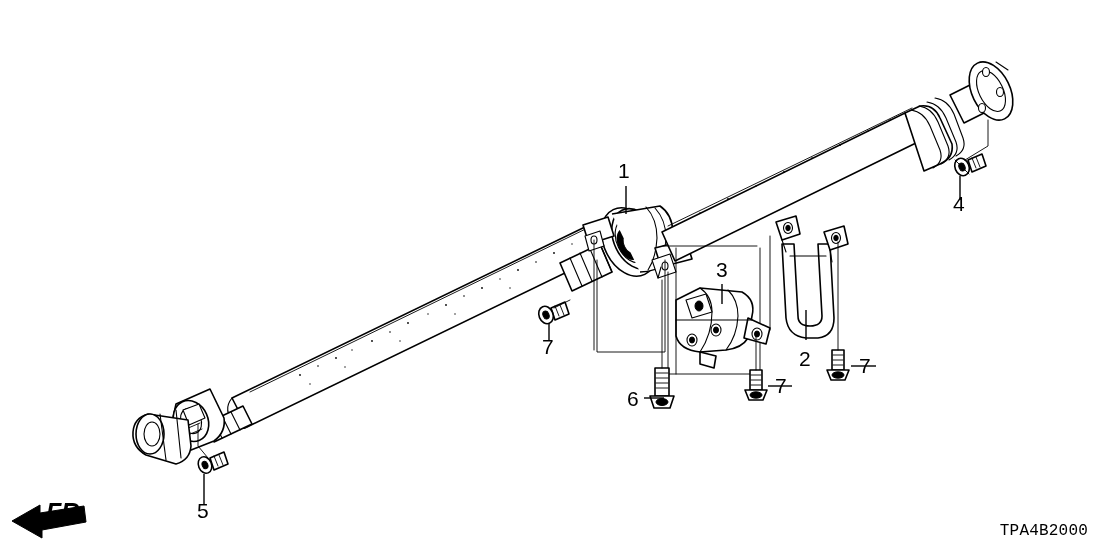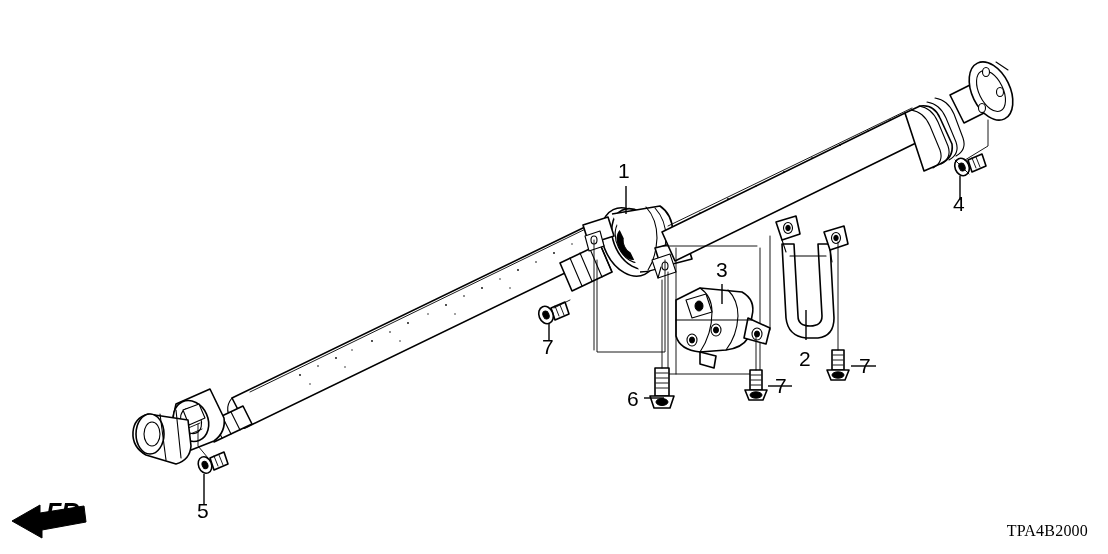--- a/index.html
+++ b/index.html
@@ -30,21 +30,21 @@
     font-size: 21px;
     color: #000000;
     line-height: 1;
     white-space: nowrap;
     user-select: none;
   }
   #part-code {
     position: absolute;
     right: 20px;
     bottom: 14px;
-    font-family: Liberation Serif, serif;
+    font-family: Liberation Mono, monospace;
     font-size: 16px;
     letter-spacing: 0.2px;
     color: #000000;
     white-space: nowrap;
   }
   #fr-text {
     position: absolute;
     left: 46px;
     bottom: 27px;
     font-family: "Liberation Sans", sans-serif;

